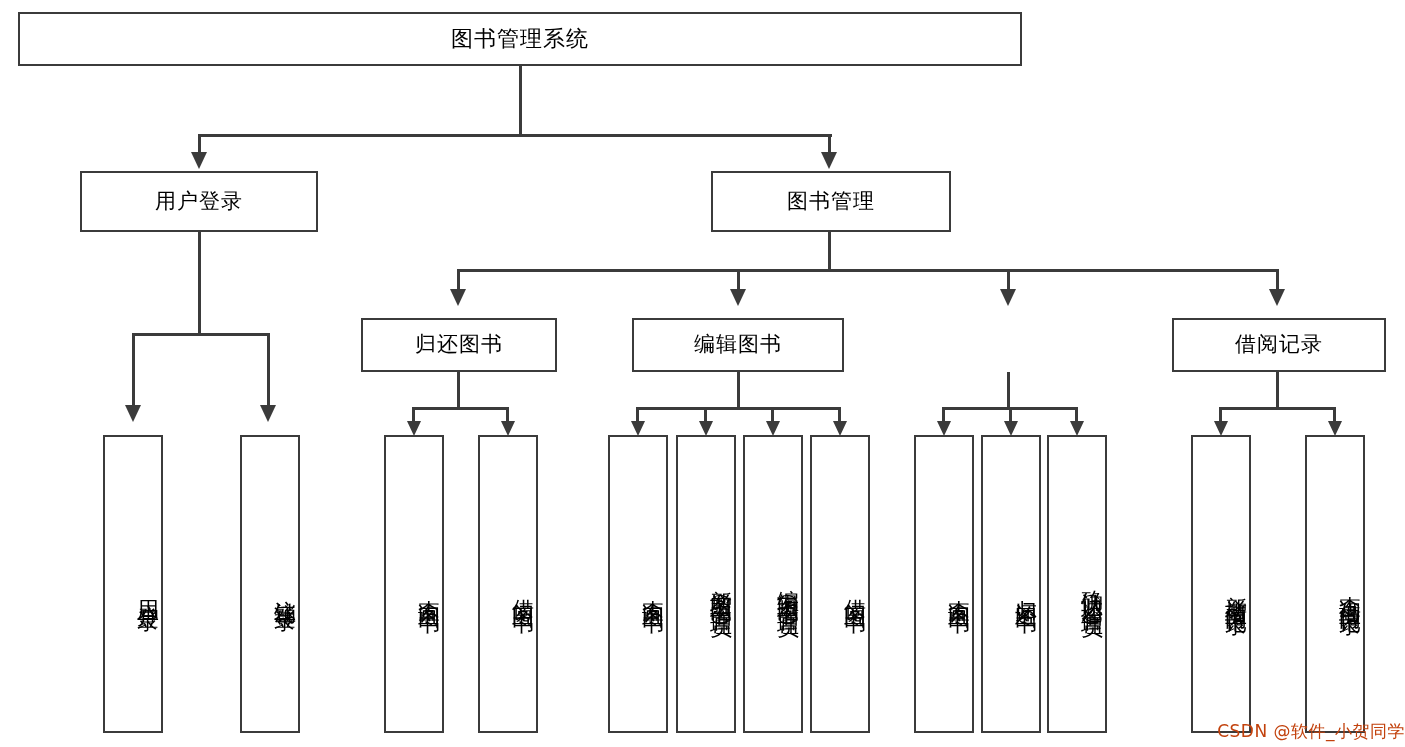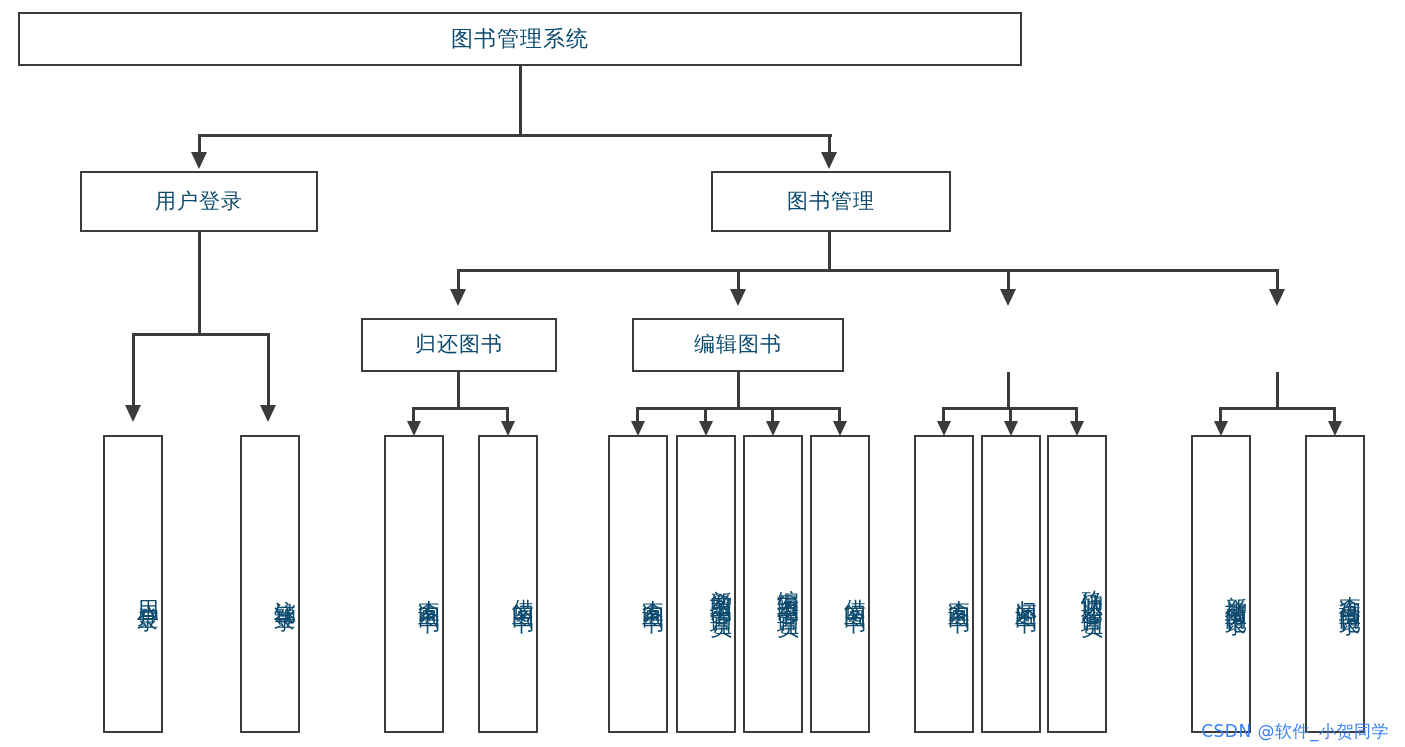--- a/index.html
+++ b/index.html
@@ -17,21 +17,21 @@
   }
   
   .node{
     position:absolute;
     box-sizing:border-box;
     background:#ffffff;
     border:2px solid #3b3b3b;
     display:flex;
     align-items:center;
     justify-content:center;
-    color:#0c4a6e;
+    color:#000000;
   }
   .node.h{
     
     font-size:21px;
     letter-spacing:1px;
     line-height:1.1;
     white-space:nowrap;
   }
   .node.v{
     
@@ -69,24 +69,24 @@
   }
   .arrow.sm{
     border-left:7px solid transparent;
     border-right:7px solid transparent;
     border-top:15px solid #3b3b3b;
   }
 
   
   #watermark{
     position:absolute;
-    right:16px;
+    right:0;
     bottom:4px;
     font-size:17px;
-    color:#3b82f6;
+    color:#c2410c;
     white-space:nowrap;
     letter-spacing:0.5px;
     pointer-events:none;
   }
 </style>
 </head>
 <body>
 
 <div id="canvas">
 
@@ -135,20 +135,23 @@
 
   <div class="node h" style="left:361px;top:318px;width:196px;height:54px;">
     <span>归还图书</span>
   </div>
 
   <div class="node h" style="left:632px;top:318px;width:212px;height:54px;">
     <span>编辑图书</span>
   </div>
 
 
+  <div class="node h" style="left:1172px;top:318px;width:214px;height:54px;">
+    <span>借阅记录</span>
+  </div>
 
   <div class="ln v" style="left:457px;top:372px;width:3px;height:38px;"></div>
   <div class="ln h" style="left:412px;top:407px;width:97px;height:3px;"></div>
   <div class="ln v" style="left:412px;top:407px;width:3px;height:16px;"></div>
   <div class="arrow sm" style="left:407px;top:421px;"></div>
   <div class="ln v" style="left:506px;top:407px;width:3px;height:16px;"></div>
   <div class="arrow sm" style="left:501px;top:421px;"></div>
 
   <div class="ln v" style="left:737px;top:372px;width:3px;height:38px;"></div>
   <div class="ln h" style="left:636px;top:407px;width:204px;height:3px;"></div>

